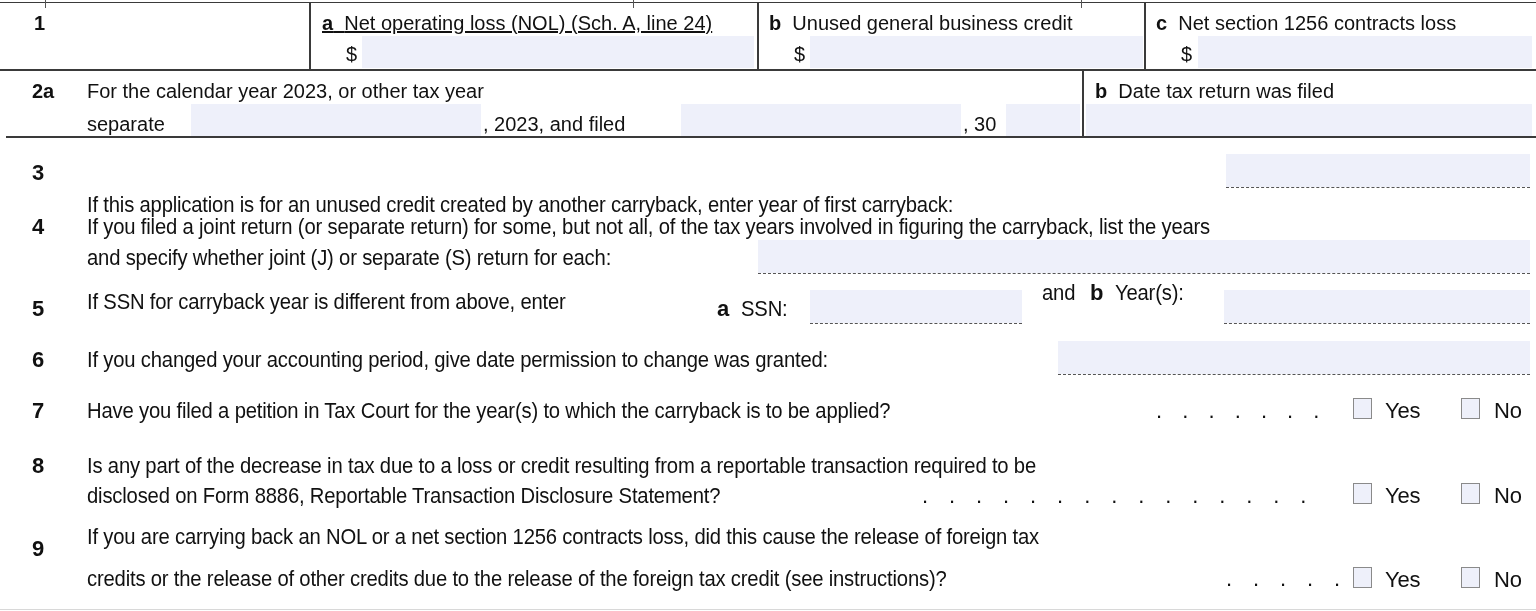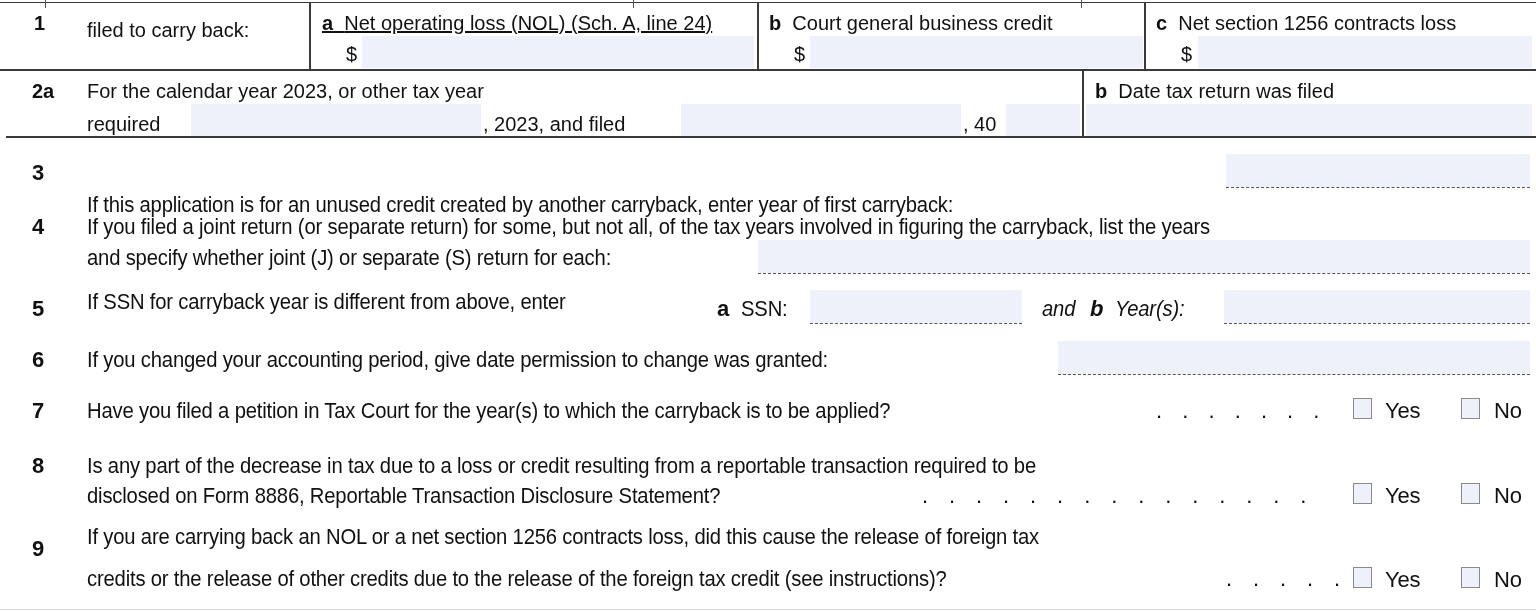--- a/index.html
+++ b/index.html
@@ -24,63 +24,62 @@
 <body>
 
 <div class="hline" style="left:0; top:2px; width:1536px; height:1px;"></div>
 <div class="tick" style="left:45px;"></div>
 <div class="tick" style="left:633px;"></div>
 <div class="tick" style="left:1081px;"></div>
 
 <div>
   <div class="abs t20 num" style="left:34px; top:11px;">1</div>
   <div class="abs t20" style="left:87px; top:11px;">
-    <div style="margin-top:7px;">filed to carry back:</div>
   </div>
   <div class="vline" style="left:309px; top:3px; height:66px;"></div>
 
   <div>
     <div class="abs t20" style="left:322px; top:11px;text-decoration:underline;">
       <span class="b">a</span>&nbsp;
       <span>Net operating loss (NOL) (Sch. A, line 24)</span>
     </div>
     <div class="abs t20" style="left:346px; top:42px;">$</div>
     <div class="fill" style="left:362px; top:36px; width:392px; height:32px;"></div>
   </div>
   <div class="vline" style="left:757px; top:3px; height:66px;"></div>
 
   <div>
     <div class="abs t20" style="left:769px; top:11px;">
       <span class="b">b</span>&nbsp;
-      <span>Court general business credit</span>
+      <span>Unused general business credit</span>
     </div>
     <div class="abs t20" style="left:794px; top:42px;">$</div>
     <div class="fill" style="left:810px; top:36px; width:333px; height:32px;"></div>
   </div>
   <div class="vline" style="left:1144px; top:3px; height:66px;"></div>
 
   <div>
     <div class="abs t20" style="left:1156px; top:11px;">
       <span class="b">c</span>&nbsp;
       <span>Net section 1256 contracts loss</span>
     </div>
     <div class="abs t20" style="left:1181px; top:42px;">$</div>
     <div class="fill" style="left:1198px; top:36px; width:334px; height:32px;"></div>
   </div>
 </div>
 <div class="hline" style="left:0; top:69px; width:1536px;"></div>
 
 <div>
   <div class="abs t20 num" style="left:32px; top:79px;">2a</div>
   <div class="abs t20" style="left:87px; top:79px;">For the calendar year 2023, or other tax year</div>
-  <div class="abs t20" style="left:87px; top:112px;">required</div>
+  <div class="abs t20" style="left:87px; top:112px;">separate</div>
   <div class="fill" style="left:191px; top:104px; width:290px; height:32px;"></div>
   <div class="abs t20" style="left:483px; top:112px;">, 2023, and filed</div>
   <div class="fill" style="left:681px; top:104px; width:280px; height:32px;"></div>
-  <div class="abs t20" style="left:963px; top:112px;">, 40</div>
+  <div class="abs t20" style="left:963px; top:112px;">, 30</div>
   <div class="fill" style="left:1006px; top:104px; width:74px; height:32px;"></div>
 
   <div class="vline" style="left:1082px; top:71px; height:66px;"></div>
   <div class="abs t20" style="left:1095px; top:79px;">
     <span class="b">b</span>&nbsp;
     <span>Date tax return was filed</span>
   </div>
   <div class="fill" style="left:1086px; top:104px; width:446px; height:32px;"></div>
 </div>
 <div class="hline" style="left:6px; top:136px; width:1530px;"></div>
@@ -102,21 +101,21 @@
 
 <div>
   <div class="abs t22 num" style="left:32px; top:296px;">5</div>
   <div class="abs t22" style="left:87px; top:289px;"><span class="cond">If SSN for carryback year is different from above, enter</span></div>
   <div class="abs t22" style="left:717px; top:296px;">
     <span class="b">a</span>&nbsp;
     <span class="cond">SSN:</span>
   </div>
   <div class="fill" style="left:810px; top:290px; width:212px; height:33px;"></div>
   <div class="dash" style="left:810px; top:323px; width:212px;"></div>
-  <div class="abs t22" style="left:1042px; top:296px;font-style:italic;">
+  <div class="abs t22" style="left:1042px; top:280px;">
     <span class="cond">and</span>&nbsp;
     <span class="b">b</span>&nbsp;
     <span class="cond">Year(s):</span>
   </div>
   <div class="fill" style="left:1224px; top:290px; width:306px; height:33px;"></div>
   <div class="dash" style="left:1224px; top:323px; width:306px;"></div>
 </div>
 
 <div>
   <div class="abs t22 num" style="left:32px; top:347px;">6</div>

